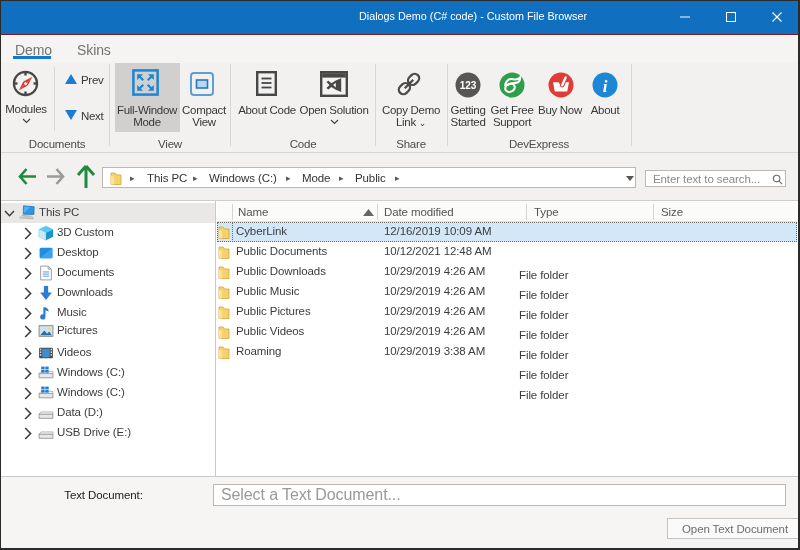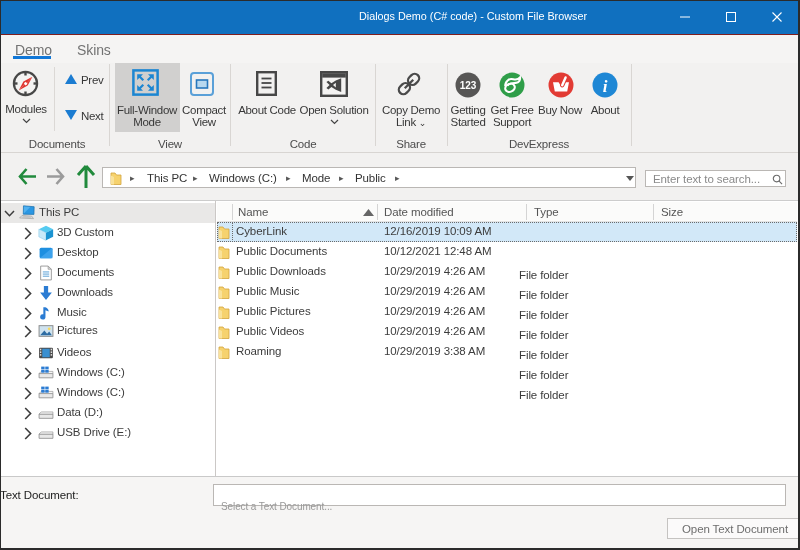--- a/index.html
+++ b/index.html
@@ -47,22 +47,22 @@
 .hline { position:absolute; top:2px; width:1px; height:16px; background:#d4d4d4; }
 .lrow { position:absolute; left:0; width:580px; height:20px; font-size:11.5px; letter-spacing:-0.1px; color:#3c3c3c; }
 .lrow .nm { position:absolute; left:19px; top:3px; }
 .lrow .dt { position:absolute; left:167px; top:3px; }
 .lrow .tp { position:absolute; left:302px; top:3px;margin-top:44px; }
 .selrow { background:#d2e8f8; outline:1px dotted #6b6b6b; outline-offset:-1px; }
 .selrow::before { content:""; position:absolute; left:0; top:0; width:16px; height:20px; outline:1px dotted #6b6b6b; outline-offset:-1px; }
 
 
 .bottom { position:absolute; left:0; top:476px; width:800px; height:72px; background:#f6f5f4; border-top:1px solid #c9c9c9; }
-.blbl { position:absolute; left:0; top:12px; width:207px; text-align:left; font-size:11.5px; letter-spacing:-0.1px; color:#222; }
-.binput { position:absolute; left:213px; top:7px; width:573px; height:22px; background:#fff; border:1px solid #bab7b4; font-size:10px; letter-spacing:-0.1px; color:#999; padding:16px 0 0 7px; }
+.blbl { position:absolute; left:0; top:12px; width:207px; text-align:center; font-size:11.5px; letter-spacing:-0.1px; color:#222; }
+.binput { position:absolute; left:213px; top:7px; width:573px; height:22px; background:#fff; border:1px solid #bab7b4; font-size:16px; letter-spacing:-0.1px; color:#999; padding:1px 0 0 7px; }
 .bbtn { position:absolute; left:667px; top:41px; width:136px; height:21px; background:#fbfafa; border:1px solid #c5c3c1; font-size:11.5px; letter-spacing:-0.1px; color:#6e6e6e; text-align:center; padding-top:4px; }
 </style>
 </head>
 <body>
 <div class="win">
   <div class="frame"></div>
 
   <div class="titlebar">
     <div class="title">Dialogs Demo (C# code) - Custom File Browser</div>
     <div class="winbtns">

